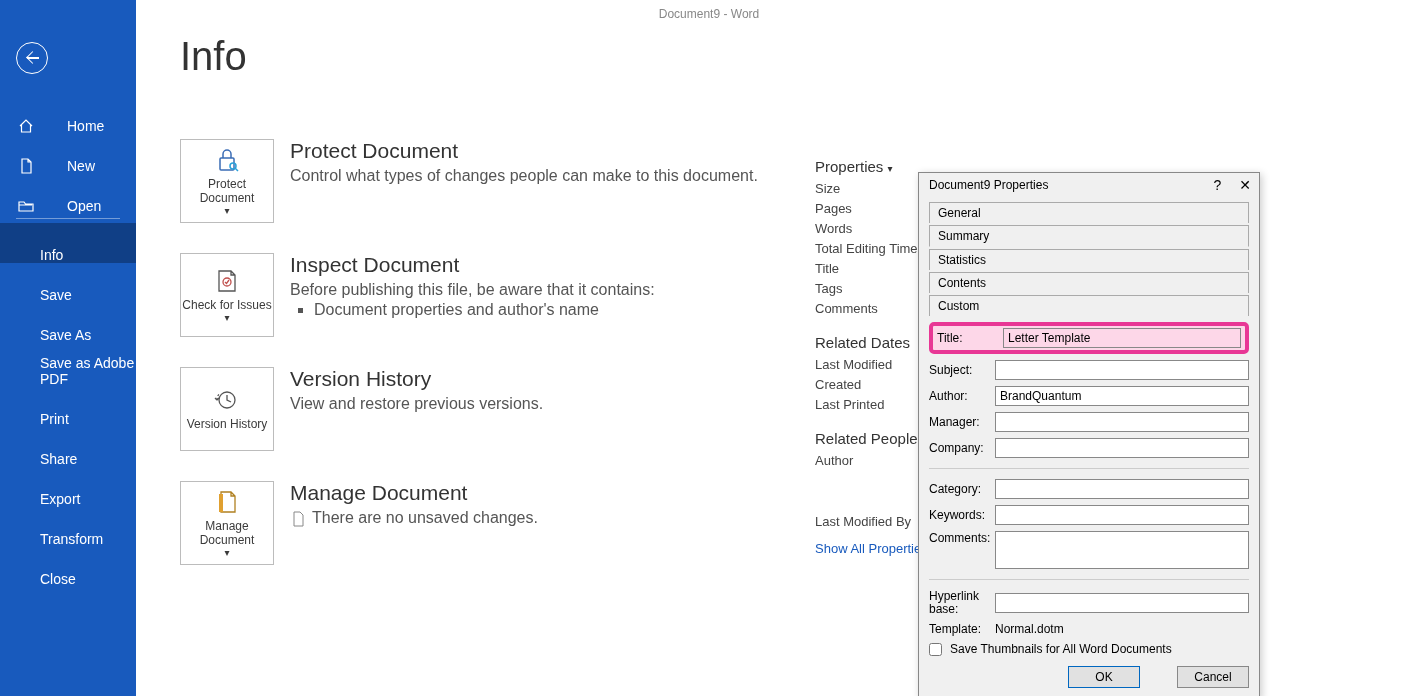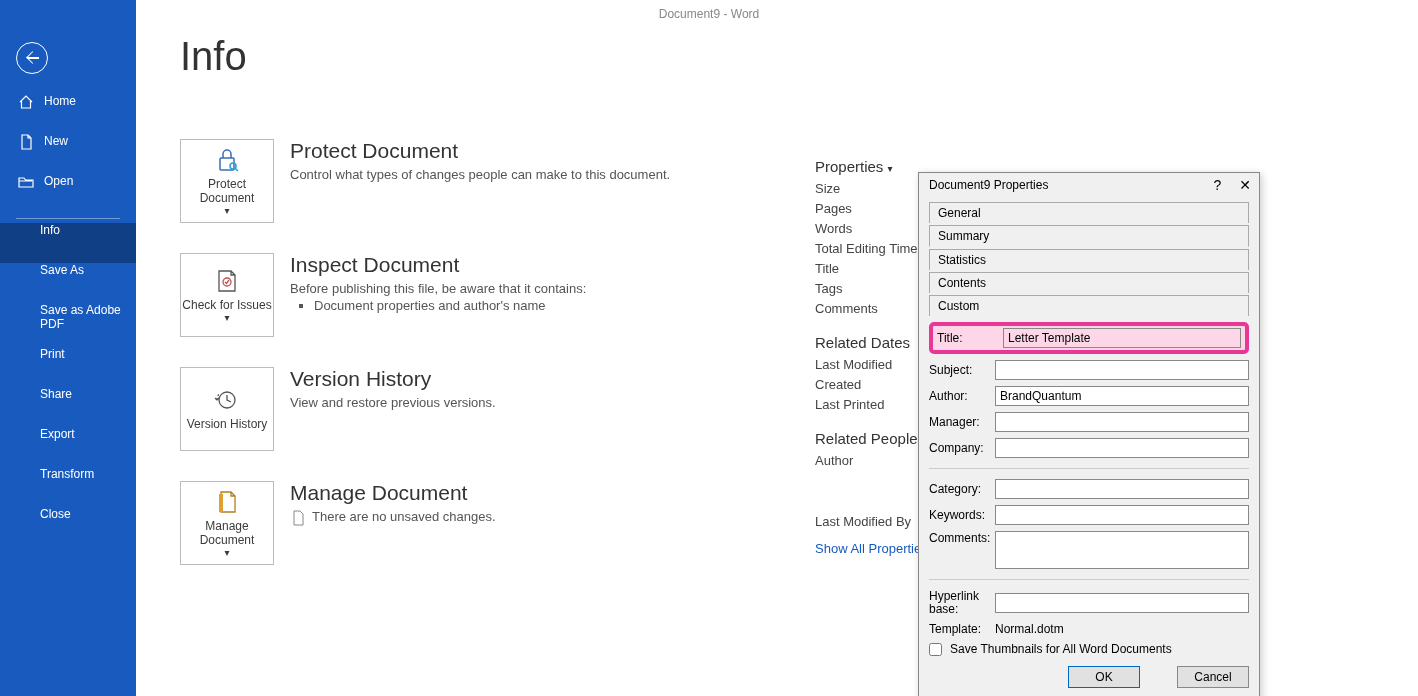--- a/index.html
+++ b/index.html
@@ -4,35 +4,35 @@
 <style>
 * { box-sizing: border-box; margin: 0; padding: 0; font-family: "Segoe UI", Arial, sans-serif; }
 body { width: 1418px; height: 696px; background: #fff; overflow: hidden; position: relative; }
 
 .window-title { position: absolute; top: 0; left: 0; right: 0; height: 28px; text-align: center; font-size: 12px; color: #888; line-height: 28px; }
 
 .sidebar { position: absolute; top: 0; left: 0; width: 136px; height: 696px; background: #185abd; color: #fff; }
 .back-btn { display: block; width: 32px; height: 32px; margin: 42px 0 20px 16px; border: 1.5px solid #fff; border-radius: 50%; position: relative; }
 .back-btn::before { content: ""; position: absolute; left: 11px; top: 10px; width: 8px; height: 8px; border-left: 1.5px solid #fff; border-bottom: 1.5px solid #fff; transform: rotate(45deg); }
 .back-btn::after { content: ""; position: absolute; left: 10px; top: 14px; width: 12px; height: 1.5px; background: #fff; }
-.side-item { display: flex; align-items: flex-start; height: 40px; padding-left: 18px; font-size: 12px; cursor: pointer; }
+.side-item { display: flex; align-items: flex-end; height: 40px; padding-left: 18px; font-size: 14px; cursor: pointer; gap: 23px; }
 .side-item .icon { width: 16px; height: 16px; margin-right: 10px; display: inline-block; }
 .side-sep { height: 1px; background: rgba(255,255,255,0.4); margin: 4px 16px; }
 .side-item.active { background: #103f86; }
 .side-item.noicon { padding-left: 40px; }
 
 .content { position: absolute; left: 136px; top: 0; right: 0; bottom: 0; padding: 34px 44px; color: #333; }
 .page-title { font-size: 40px; font-weight: 300; color: #333; margin-bottom: 60px; }
 
 .section { display: flex; align-items: flex-start; margin-bottom: 30px; }
 .section-btn { width: 94px; height: 84px; border: 1px solid #bcbcbc; background: #fff; display: flex; flex-direction: column; align-items: center; justify-content: center; font-size: 12px; text-align: center; color: #3b3b3b; cursor: pointer; margin-right: 16px; }
 .section-btn .ic { width: 30px; height: 26px; margin-bottom: 4px; display: flex; align-items: center; justify-content: center; }
 .section-btn .chev { font-size: 10px; }
 .section-text h2 { font-size: 21px; font-weight: 400; color: #333; margin-bottom: 4px; }
-.section-text p, .section-text li { font-size: 13px; color: #555; }
+.section-text p, .section-text li { font-size: 16px; color: #555; }
 .section-text ul { list-style: square; margin-left: 24px; margin-top: 2px; }
 .inline-ic { display: inline-block; width: 16px; height: 16px; vertical-align: middle; margin-right: 6px; }
 
 .props { position: absolute; left: 815px; top: 158px; font-size: 13px; color: #444; }
 .props h3 { font-size: 15px; font-weight: 400; margin-bottom: 6px; color: #333; }
 .props h3 .chev { font-size: 10px; }
 .props .row { margin: 5px 0; }
 .props h3.sub { margin-top: 18px; }
 .props a { color: #185abd; text-decoration: none; display: block; margin-top: 12px; }
 
@@ -84,20 +84,23 @@
     <span class="icon"><svg viewBox="0 0 16 16" fill="none" stroke="#fff" stroke-width="1.2">
           <path d="M1 4 H6 L7.5 6 H15 V13 H1 Z M1 7 H14"></path>
         </svg></span>
     <span>Open</span>
   </div>
   <div class="side-sep"></div>
   <div class="side-item noicon active">
       <span>Info</span>
     </div>
   <div class="side-item noicon">
+      <span>Save</span>
+    </div>
+  <div class="side-item noicon">
       <span>Save As</span>
     </div>
   <div class="side-item noicon" style="height:44px">
       <span>Save as Adobe PDF</span>
     </div>
   <div class="side-item noicon">
       <span>Print</span>
     </div>
   <div class="side-item noicon">
       <span>Share</span>

